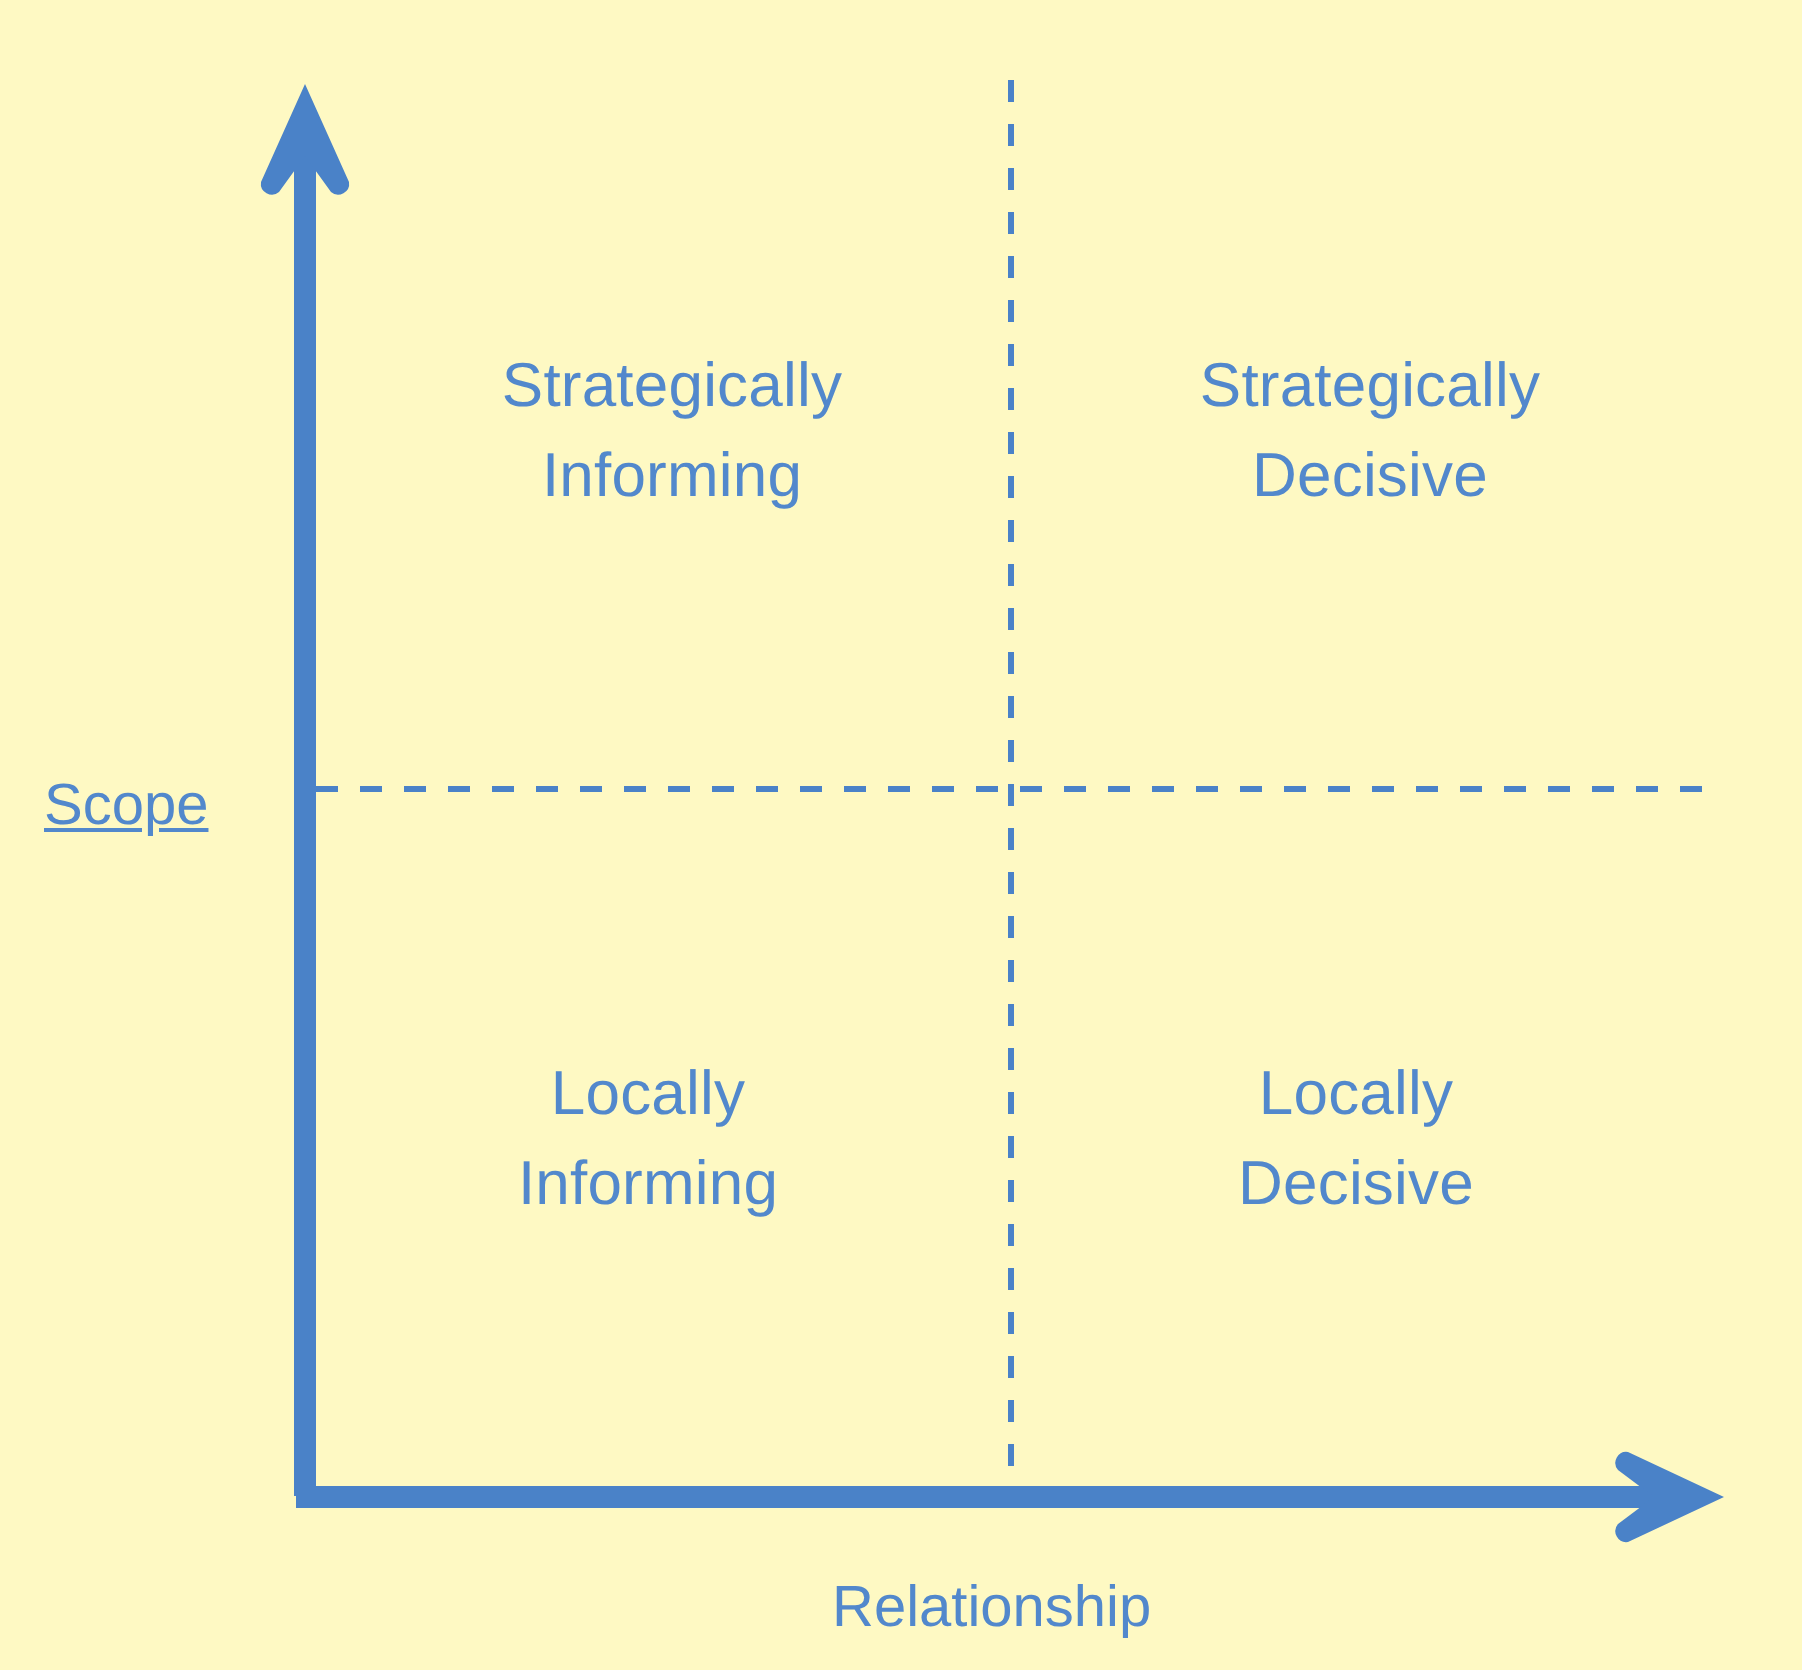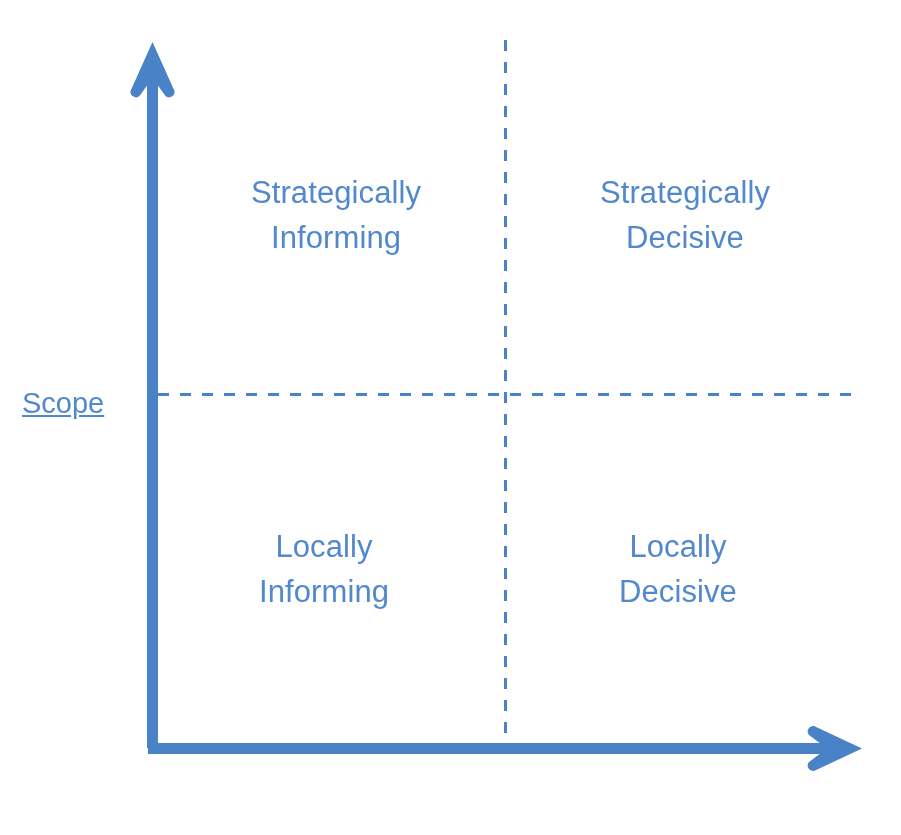--- a/index.html
+++ b/index.html
@@ -11,21 +11,21 @@
     width: 901px;
     height: 835px;
     background: #808080;
     font-family: "Liberation Sans", sans-serif;
     overflow: hidden;
   }
   #matrix-canvas {
     position: relative;
     width: 901px;
     height: 835px;
-    background: #ffffff;
+    background: #fef9c3;
   }
   #axes-svg {
     position: absolute;
     left: 0;
     top: 0;
     width: 901px;
     height: 835px;
   }
   .quadrant-label {
     position: absolute;
@@ -111,14 +111,15 @@
 Decisive</div>
 
   <div class="quadrant-label" id="label-locally-informing">Locally
 Informing</div>
 
   <div class="quadrant-label" id="label-locally-decisive">Locally
 Decisive</div>
 
   <div class="axis-title" id="axis-title-scope">Scope</div>
 
+  <div class="axis-title" id="axis-title-relationship">Relationship</div>
 
 </div>
 
 </body></html>

